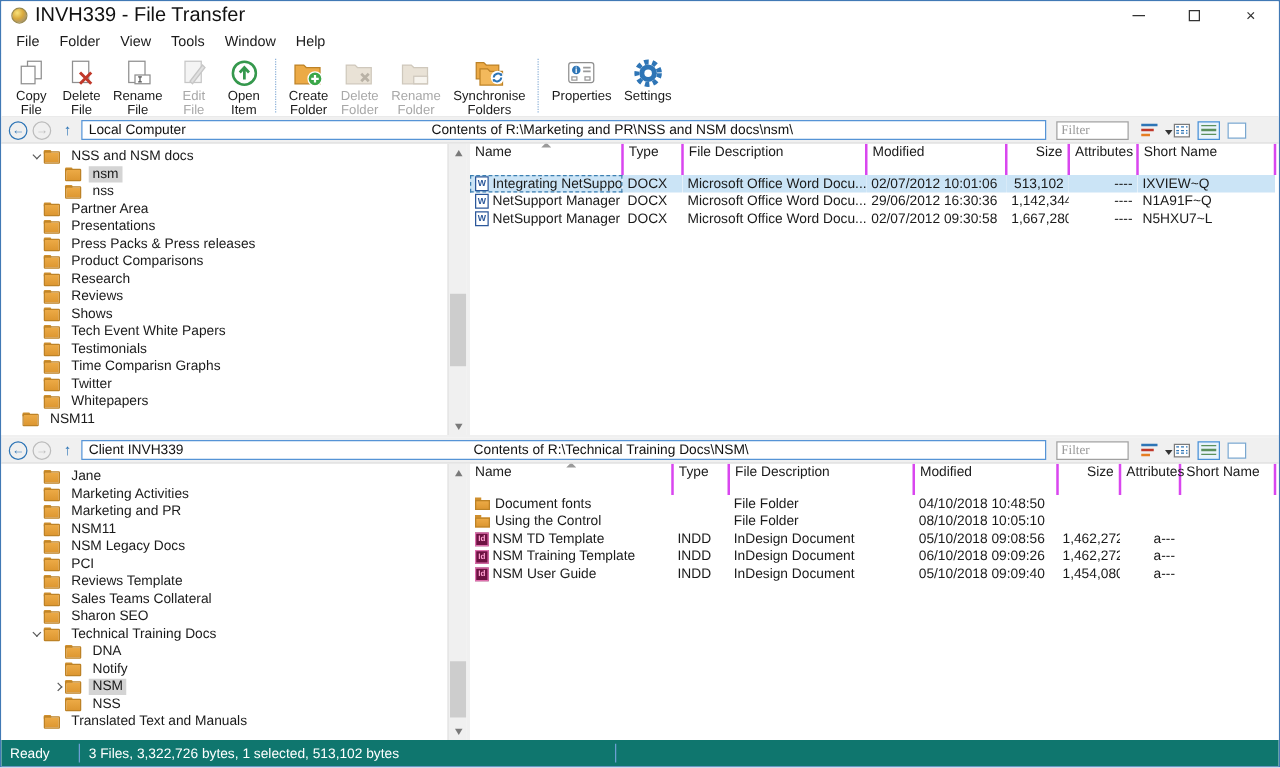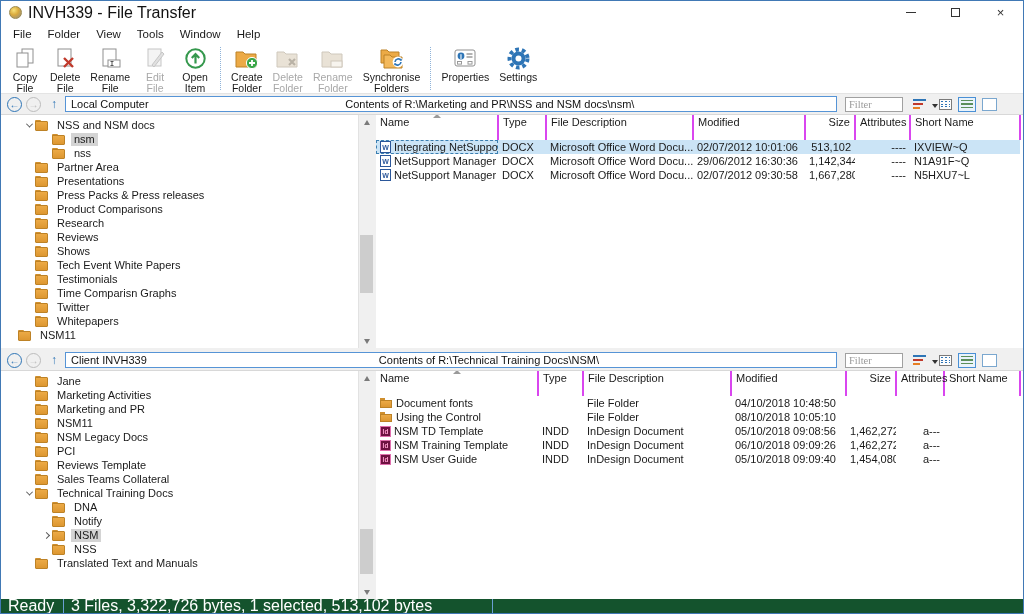--- a/index.html
+++ b/index.html
@@ -88,21 +88,21 @@
   .indd-ico { width:11px; height:11px; flex:0 0 11px; background:#6e1242; border:1px solid #e06fae; color:#ff9fd0; font-size:6.5px; font-weight:bold; display:flex; align-items:center; justify-content:center; }
   .mini-folder { width:13px; height:10px; flex:0 0 13px; position:relative; }
   .mini-folder::before { content:""; position:absolute; left:0; top:0; width:5px; height:3px; background:#cf8f2e; }
   .mini-folder::after { content:""; position:absolute; left:0; top:1.5px; right:1px; bottom:0; background:linear-gradient(#ecaa46,#dd9731); border:1px solid #bd8226; }
 
   .hsplit { height:2px; background:#f0f0f0; flex:0 0 auto; }
   .pane-row.top { flex:0 0 233px; }
   .pane-row.bottom { flex:1 1 auto; }
 
   
-  .statusbar { height:14px; flex:0 0 auto; background:#14532d; color:#fff; display:flex; align-items:center; font-size:16px; }
+  .statusbar { height:21px; flex:0 0 auto; background:#0f766e; color:#fff; display:flex; align-items:center; font-size:11px; }
   .status-left { width:62px; padding-left:7px; }
   .status-div { width:1px; height:15px; background:#6b9fd4; }
   .status-summary { padding-left:7px; width:428px; }
 </style>
 </head>
 <body>
 
 <div class="window">
 
   <div class="titlebar">
@@ -551,20 +551,26 @@
             <span class="tree-label">Reviews Template</span>
           </div>
           <div class="tree-row">
             <span style="width: 22px; flex: 0 0 auto;"></span>
             <span class="chev"></span>
             <span class="folder-ico"></span>
             <span class="tree-label">Sales Teams Collateral</span>
           </div>
           <div class="tree-row">
             <span style="width: 22px; flex: 0 0 auto;"></span>
+            <span class="chev"></span>
+            <span class="folder-ico"></span>
+            <span class="tree-label">Sharon SEO</span>
+          </div>
+          <div class="tree-row">
+            <span style="width: 22px; flex: 0 0 auto;"></span>
             <span class="chev chev-down">
               <b></b>
             </span>
             <span class="folder-ico"></span>
             <span class="tree-label">Technical Training Docs</span>
           </div>
           <div class="tree-row">
             <span style="width: 39px; flex: 0 0 auto;"></span>
             <span class="chev"></span>
             <span class="folder-ico"></span>

